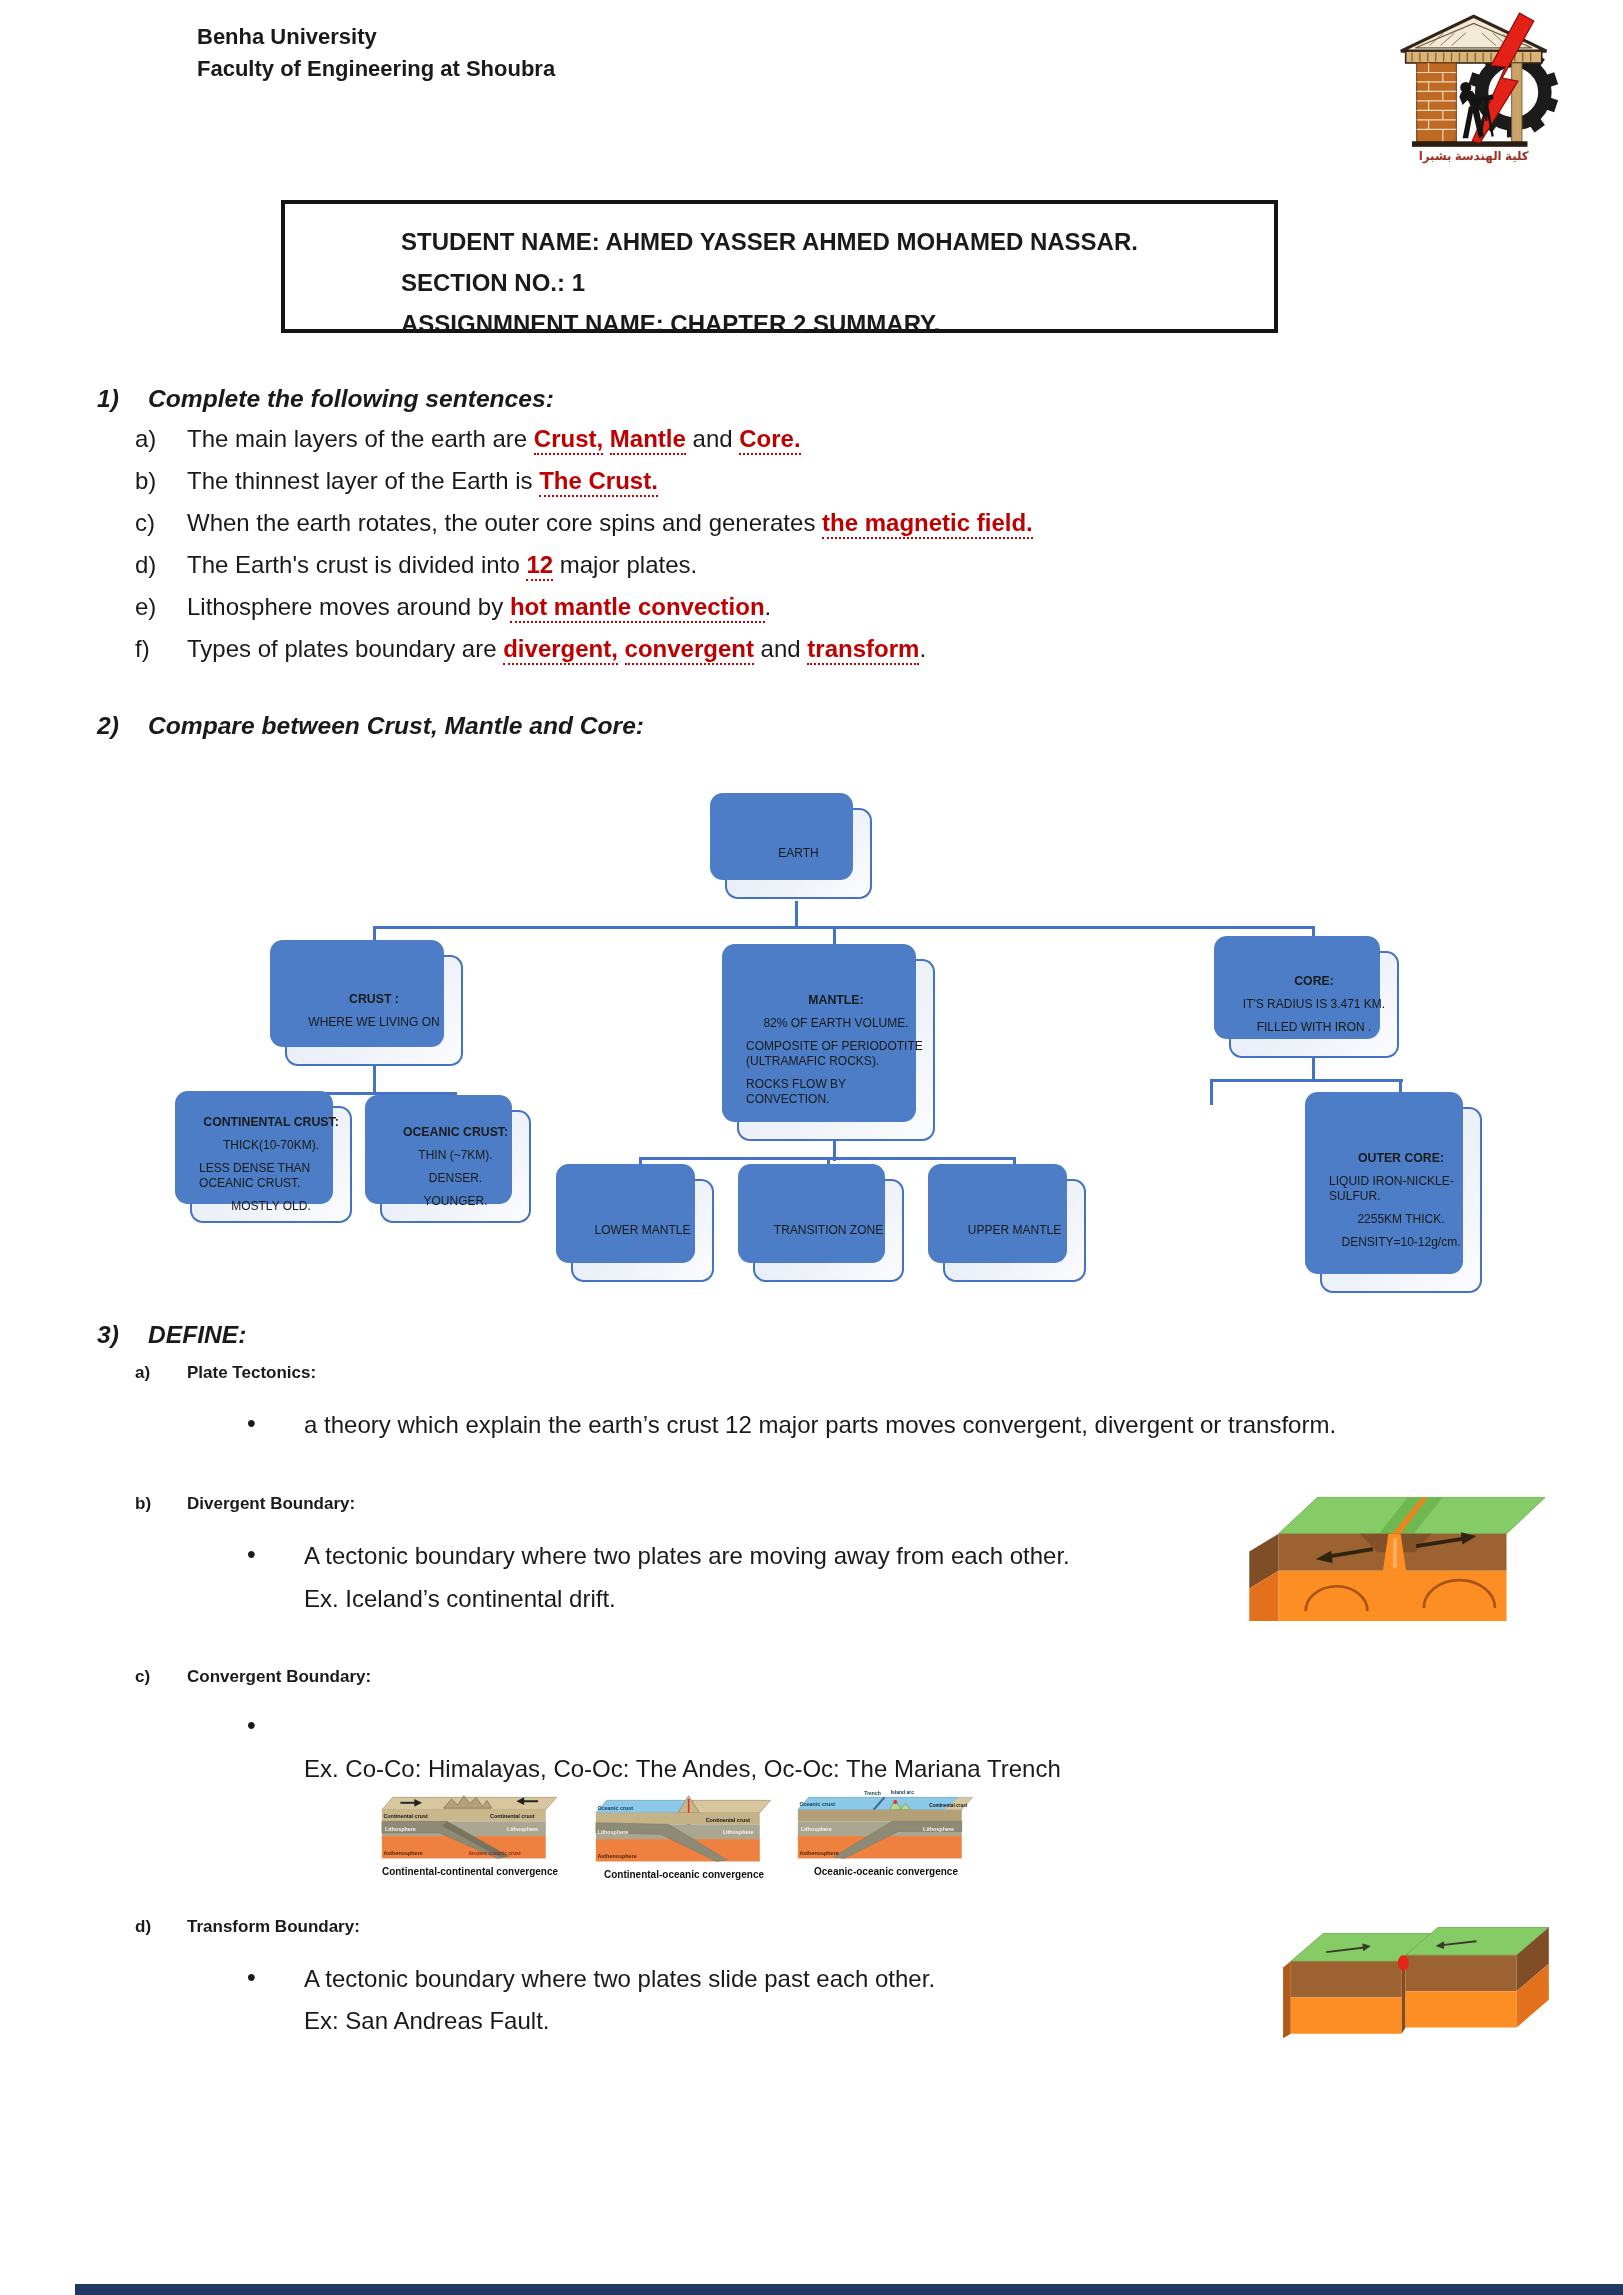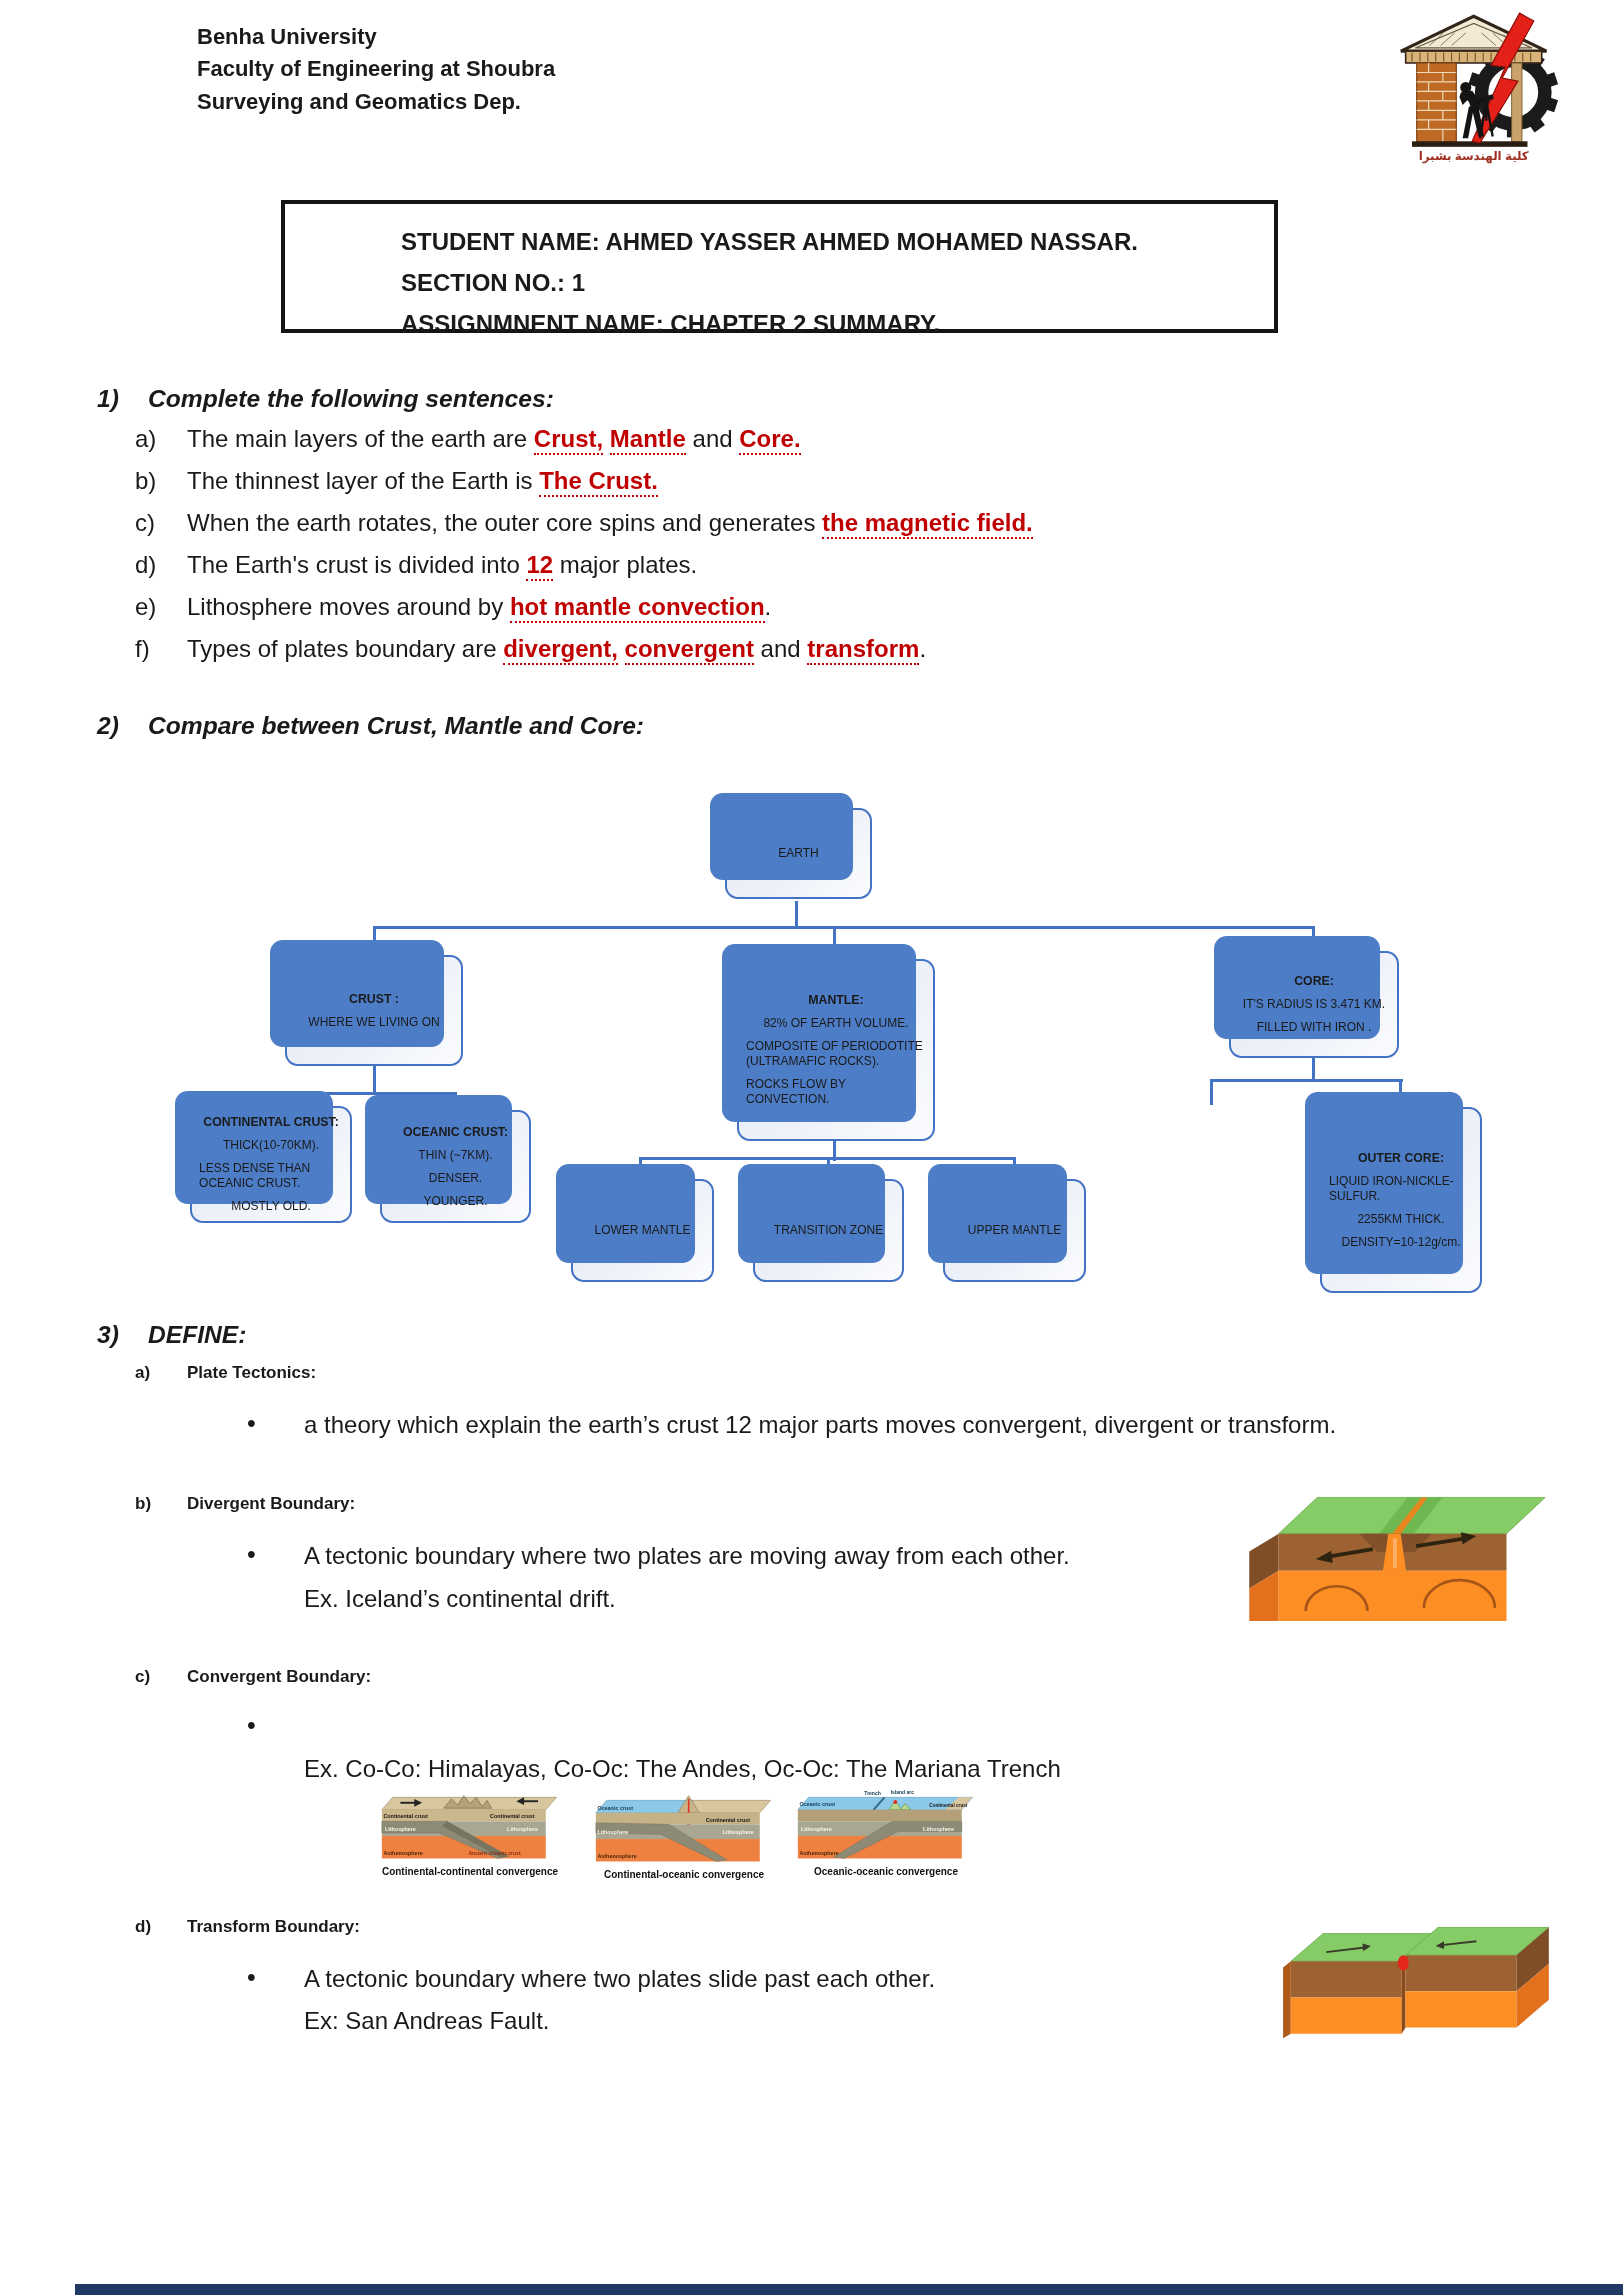--- a/index.html
+++ b/index.html
@@ -48,21 +48,20 @@
   svg text{font-family:"Liberation Sans","DejaVu Sans",sans-serif;}
 </style>
 </head>
 <body>
 
 <div class="page">
 
   <div class="abs hdr">
     <div>Benha University</div>
     <div>Faculty of Engineering at Shoubra</div>
-    <div>Surveying and Geomatics Dep.</div>
   </div>
 
   <svg class="abs" style="left:1393px;top:8px" width="178" height="159" viewBox="0 0 225 200">
     <g transform="translate(152,106)">
       <g fill="#1b1b1b">
         <rect x="-8" y="-57" width="16" height="18"></rect>
         <rect x="-8" y="-57" width="16" height="18" transform="rotate(36)"></rect>
         <rect x="-8" y="-57" width="16" height="18" transform="rotate(72)"></rect>
         <rect x="-8" y="-57" width="16" height="18" transform="rotate(108)"></rect>
         <rect x="-8" y="-57" width="16" height="18" transform="rotate(144)"></rect>

